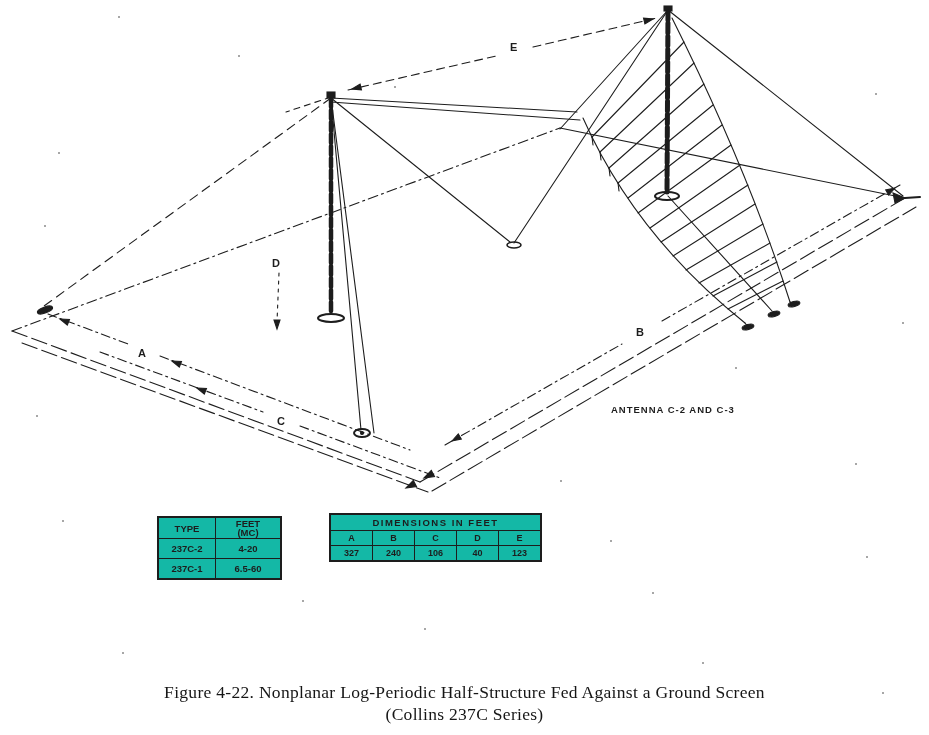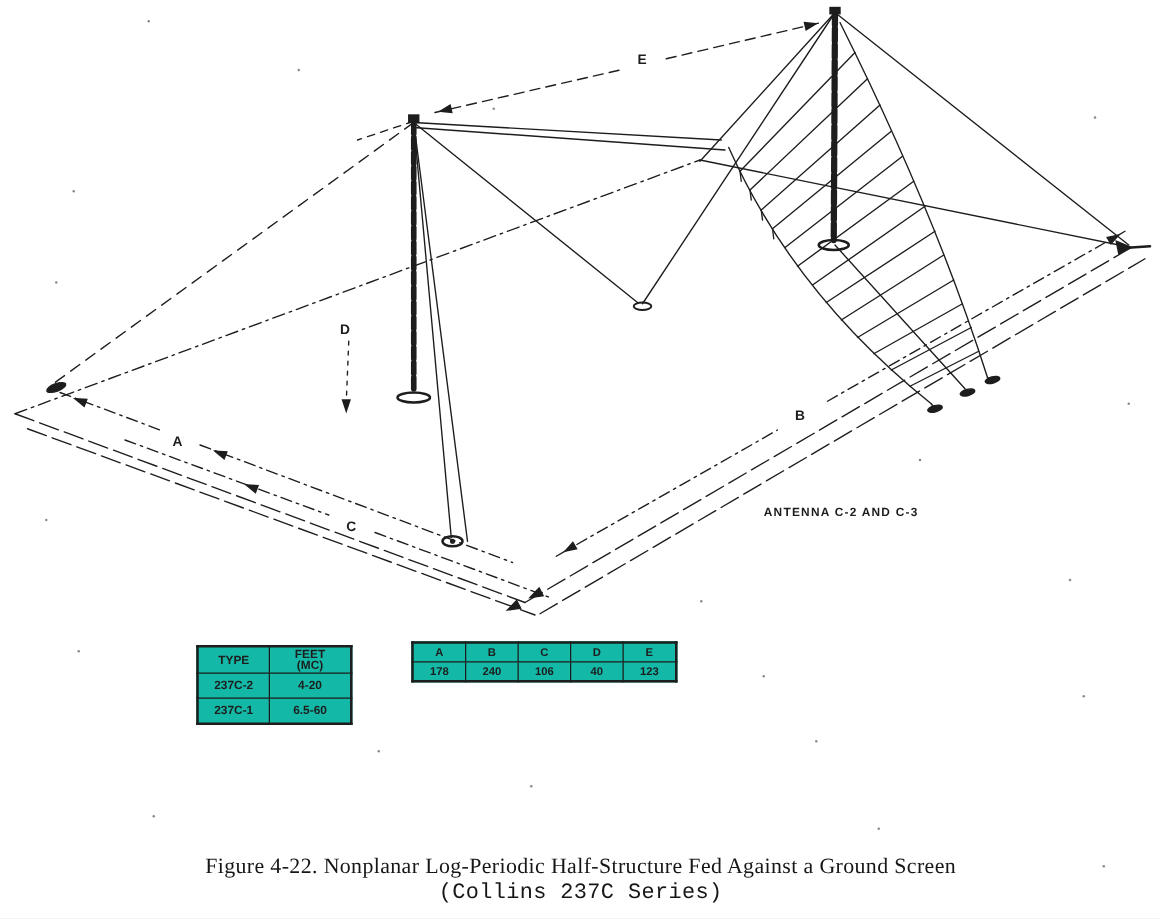--- a/index.html
+++ b/index.html
@@ -21,21 +21,21 @@
   .type-table .c2{width:56px;}
   .type-table .hdr2 div{line-height:9px;}
   .dim-table{left:329px;top:513px;font-size:9px;}
   .dim-table td{width:33px;height:12px;}
   .dim-table .title-cell{letter-spacing:1.5px;font-size:9.5px;height:13px;}
 
   .caption{position:absolute;left:0;width:929px;text-align:center;
            font-family:"Liberation Serif","DejaVu Serif",serif;
            font-size:17.5px;letter-spacing:.3px;color:#161616;}
   .caption-1{top:682px;}
-  .caption-2{top:704px;font-family:Liberation Mono, monospace;}
+  .caption-2{top:704px;}
   .speck{position:absolute;width:2px;height:2px;border-radius:50%;background:#4a4a4a;opacity:.65;}
 </style>
 </head>
 <body>
 
 <div class="page">
 
   <svg width="929" height="735" viewBox="0 0 929 735">
     <g stroke="#1d1d1d" fill="none" stroke-width="1.1" stroke-linecap="round">
 
@@ -153,28 +153,31 @@
       <tr>
         <td>237C-1</td>
         <td>6.5-60</td>
       </tr>
     </tbody>
   </table>
 
   <table class="dim-table">
     <tbody>
       <tr>
+        <td colspan="5" class="title-cell">DIMENSIONS IN FEET</td>
+      </tr>
+      <tr>
         <td>A</td>
         <td>B</td>
         <td>C</td>
         <td>D</td>
         <td>E</td>
       </tr>
       <tr>
-        <td>178</td>
+        <td>327</td>
         <td>240</td>
         <td>106</td>
         <td>40</td>
         <td>123</td>
       </tr>
     </tbody>
   </table>
 
   <div class="caption caption-1">Figure 4-22.  Nonplanar Log-Periodic Half-Structure Fed Against a Ground Screen</div>
   <div class="caption caption-2">(Collins 237C Series)</div>

